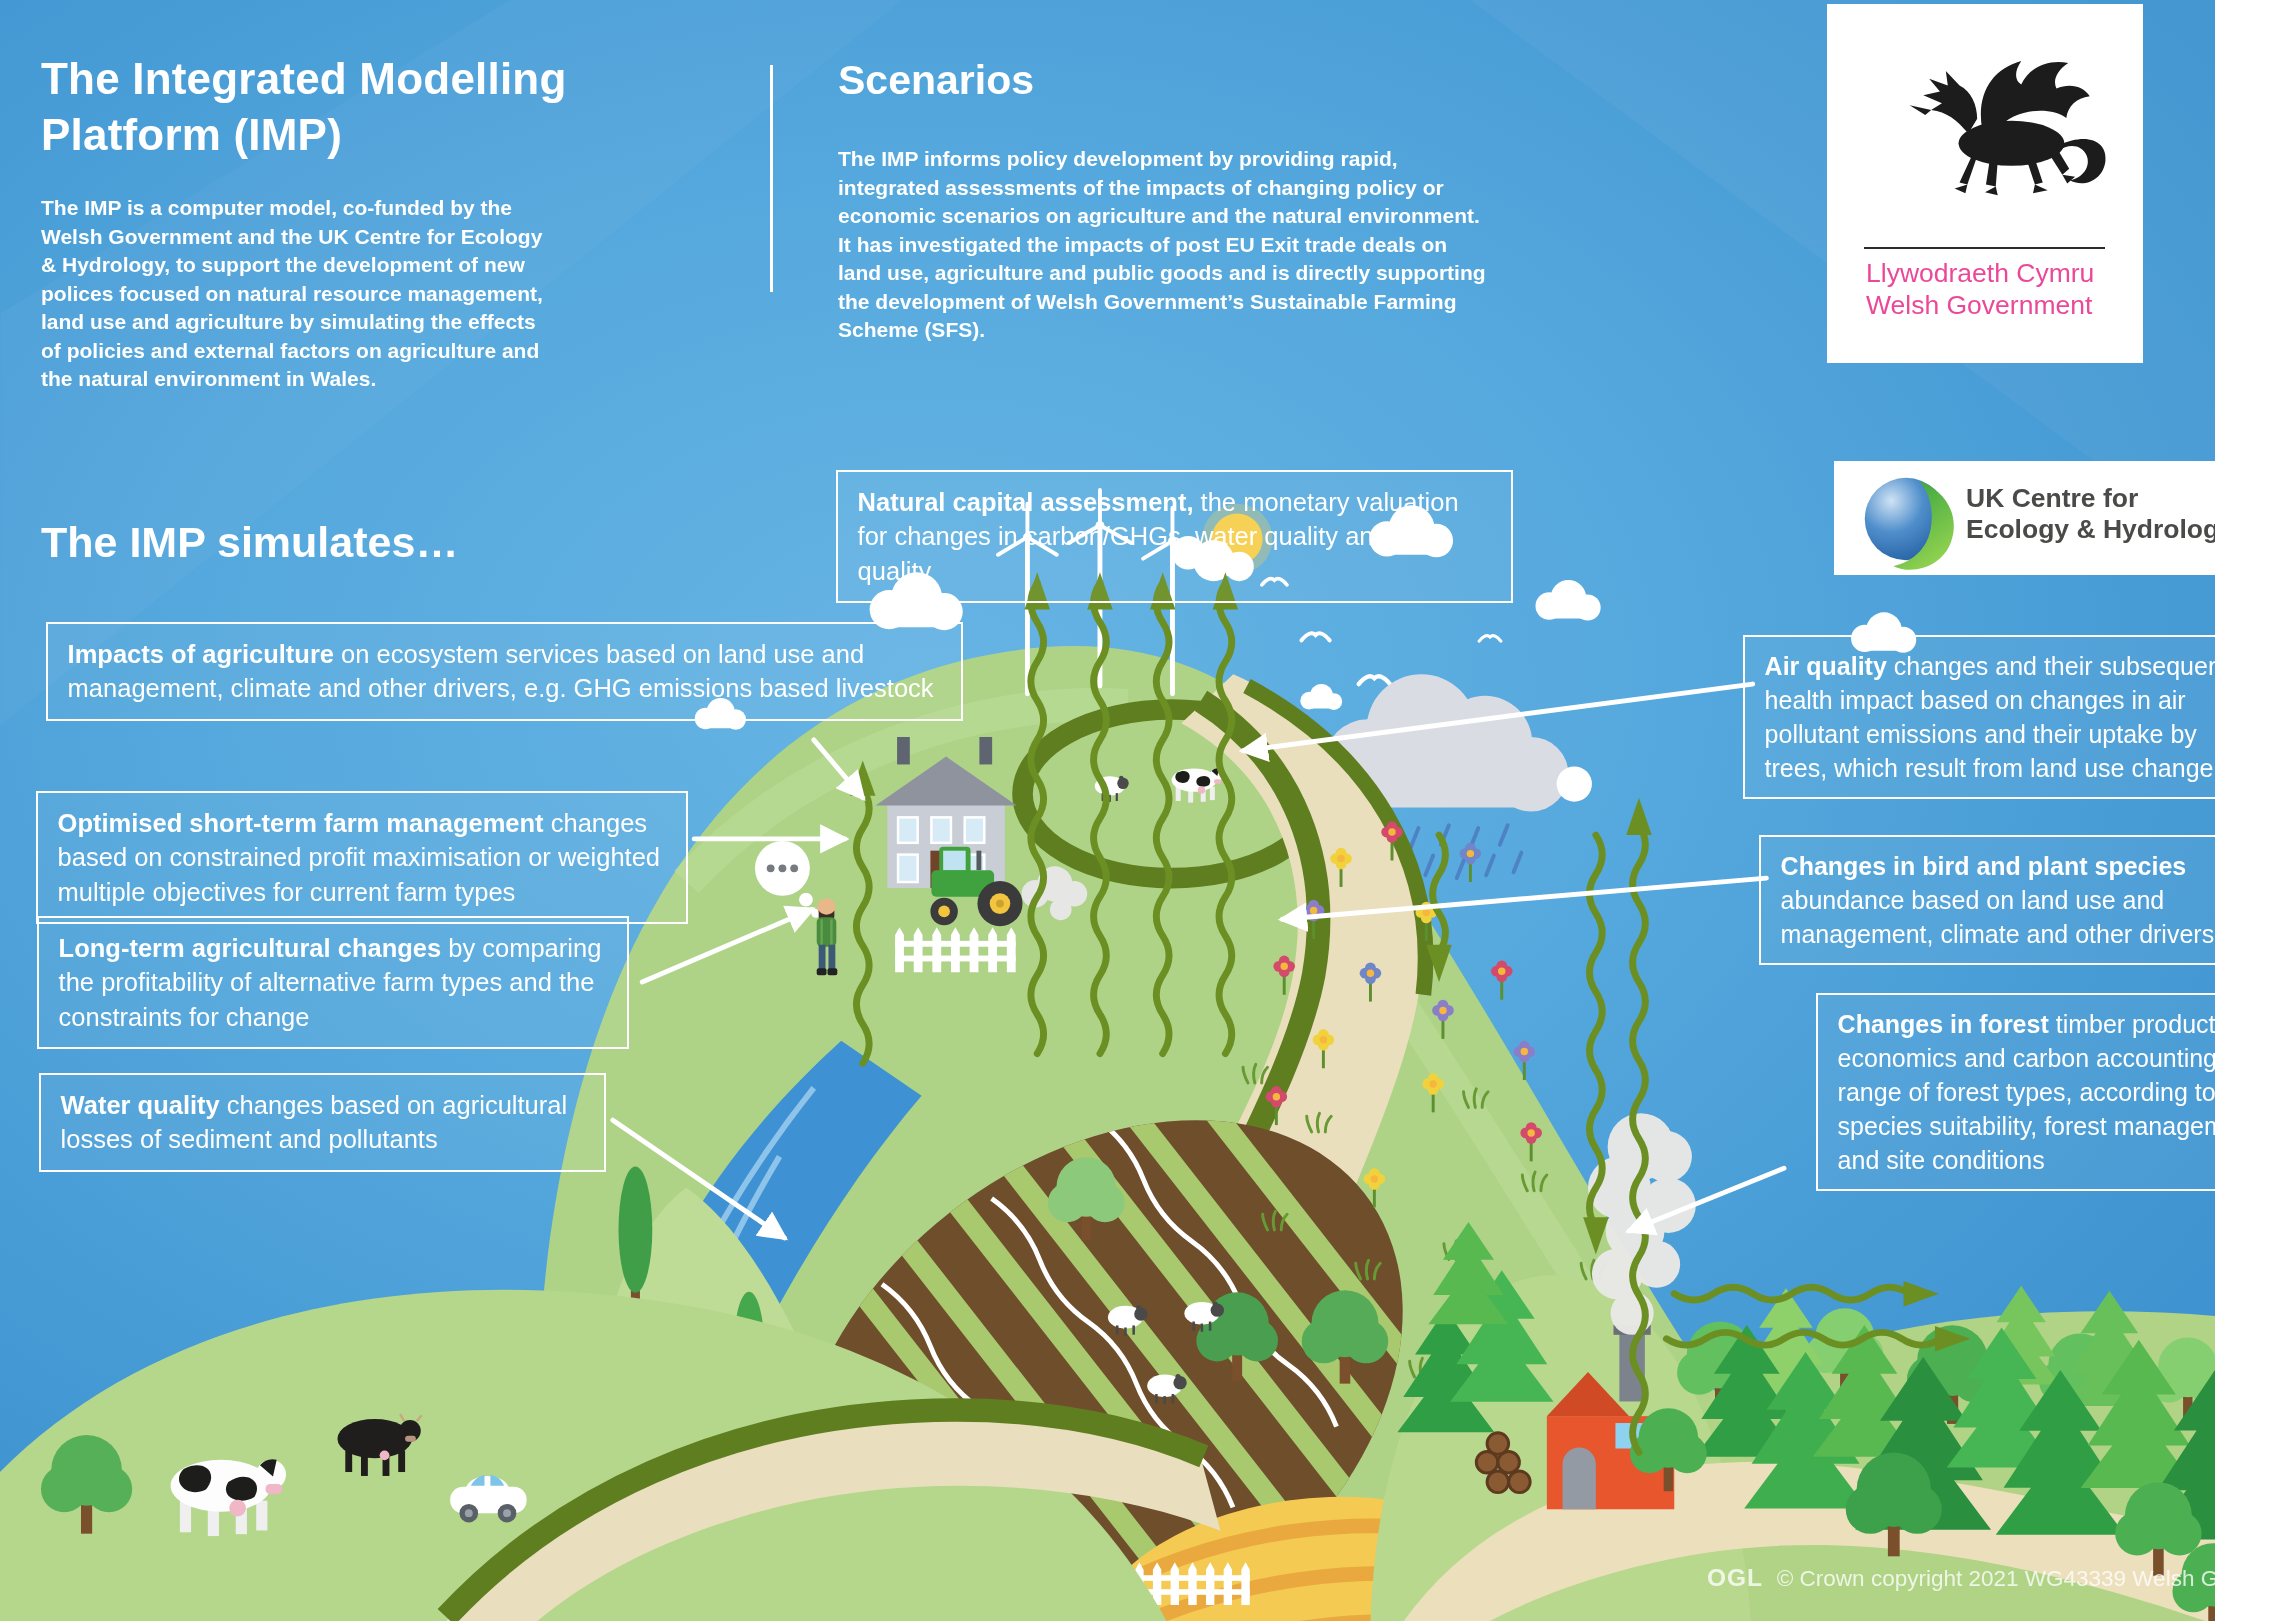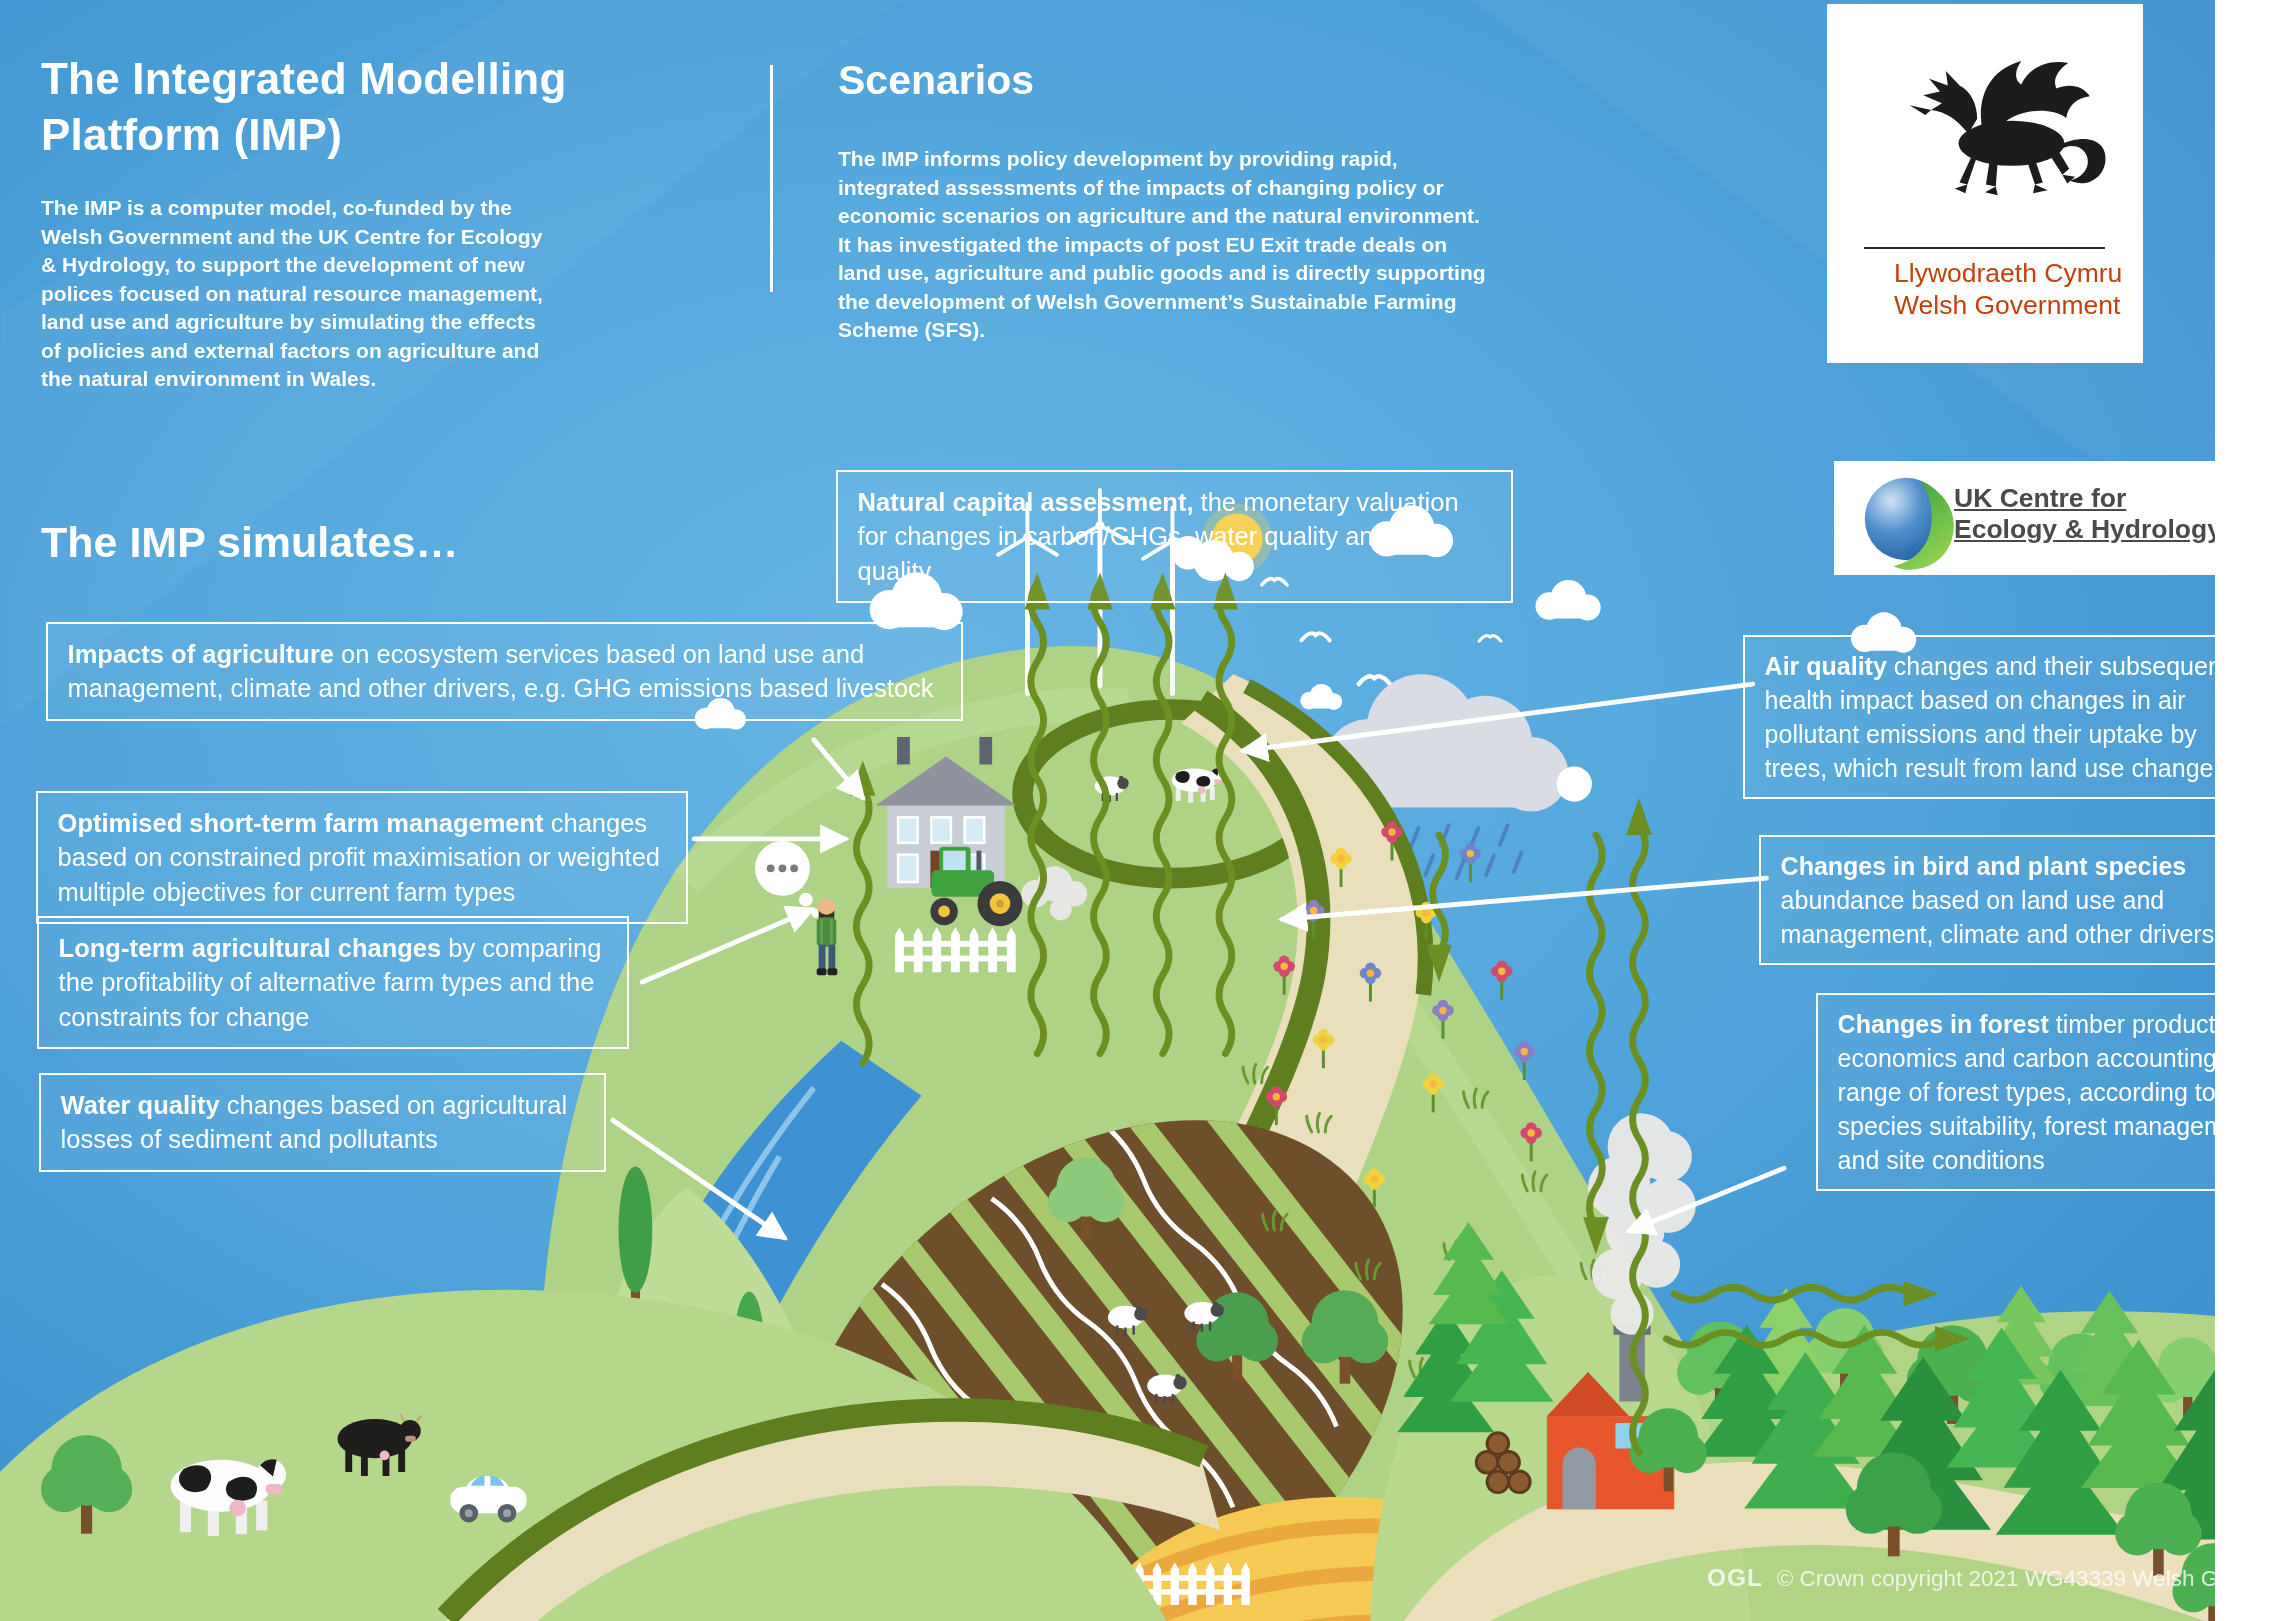--- a/index.html
+++ b/index.html
@@ -12,23 +12,23 @@
   .h1{font-size:44px;font-weight:bold;line-height:1.28;letter-spacing:0.2px;}
   .h2{font-size:41px;font-weight:bold;text-align:center;}
   .para{font-size:21px;font-weight:bold;line-height:1.36;}
   .divider{position:absolute;background:#fff;z-index:2;}
   .callout{position:absolute;z-index:3;border:2.9px solid #fff;color:#fff;
     font-size:25.5px;line-height:1.36;padding:12.7px 19.6px;box-sizing:border-box;
     background:rgba(255,255,255,0.05);}
   .callout b{font-weight:bold;}
   .callout.small{font-size:25px;padding:11.8px 19.6px;}
   .logobox{position:absolute;background:#fff;z-index:3;}
-  #wg-logo-text{position:absolute;left:39px;top:253px;color:#c2410c;font-size:26.5px;line-height:1.22;margin-left:28px;}
+  #wg-logo-text{position:absolute;left:39px;top:253px;color:#ec4899;font-size:26.5px;line-height:1.22;}
   #wg-rule{position:absolute;left:37px;top:243px;width:241px;height:2px;background:#2b2b2b;}
-  #ceh-text{position:absolute;left:120px;top:21.6px;color:#4a4a49;font-size:26.5px;font-weight:600;line-height:1.2;text-decoration:underline;}
+  #ceh-text{position:absolute;left:132px;top:21.6px;color:#4a4a49;font-size:26.5px;font-weight:600;line-height:1.2;}
   #footer{position:absolute;left:1707px;top:1564px;width:568px;z-index:4;color:#fff;opacity:.78;
     font-size:22.5px;white-space:nowrap;}
   #footer .ogl{font-weight:800;font-size:24.5px;letter-spacing:1px;margin-right:13.7px;}
 </style>
 </head>
 <body>
 
 <div id="canvas">
 
 <svg id="scene" width="2293" height="1621" viewBox="0 0 2339 1654">

